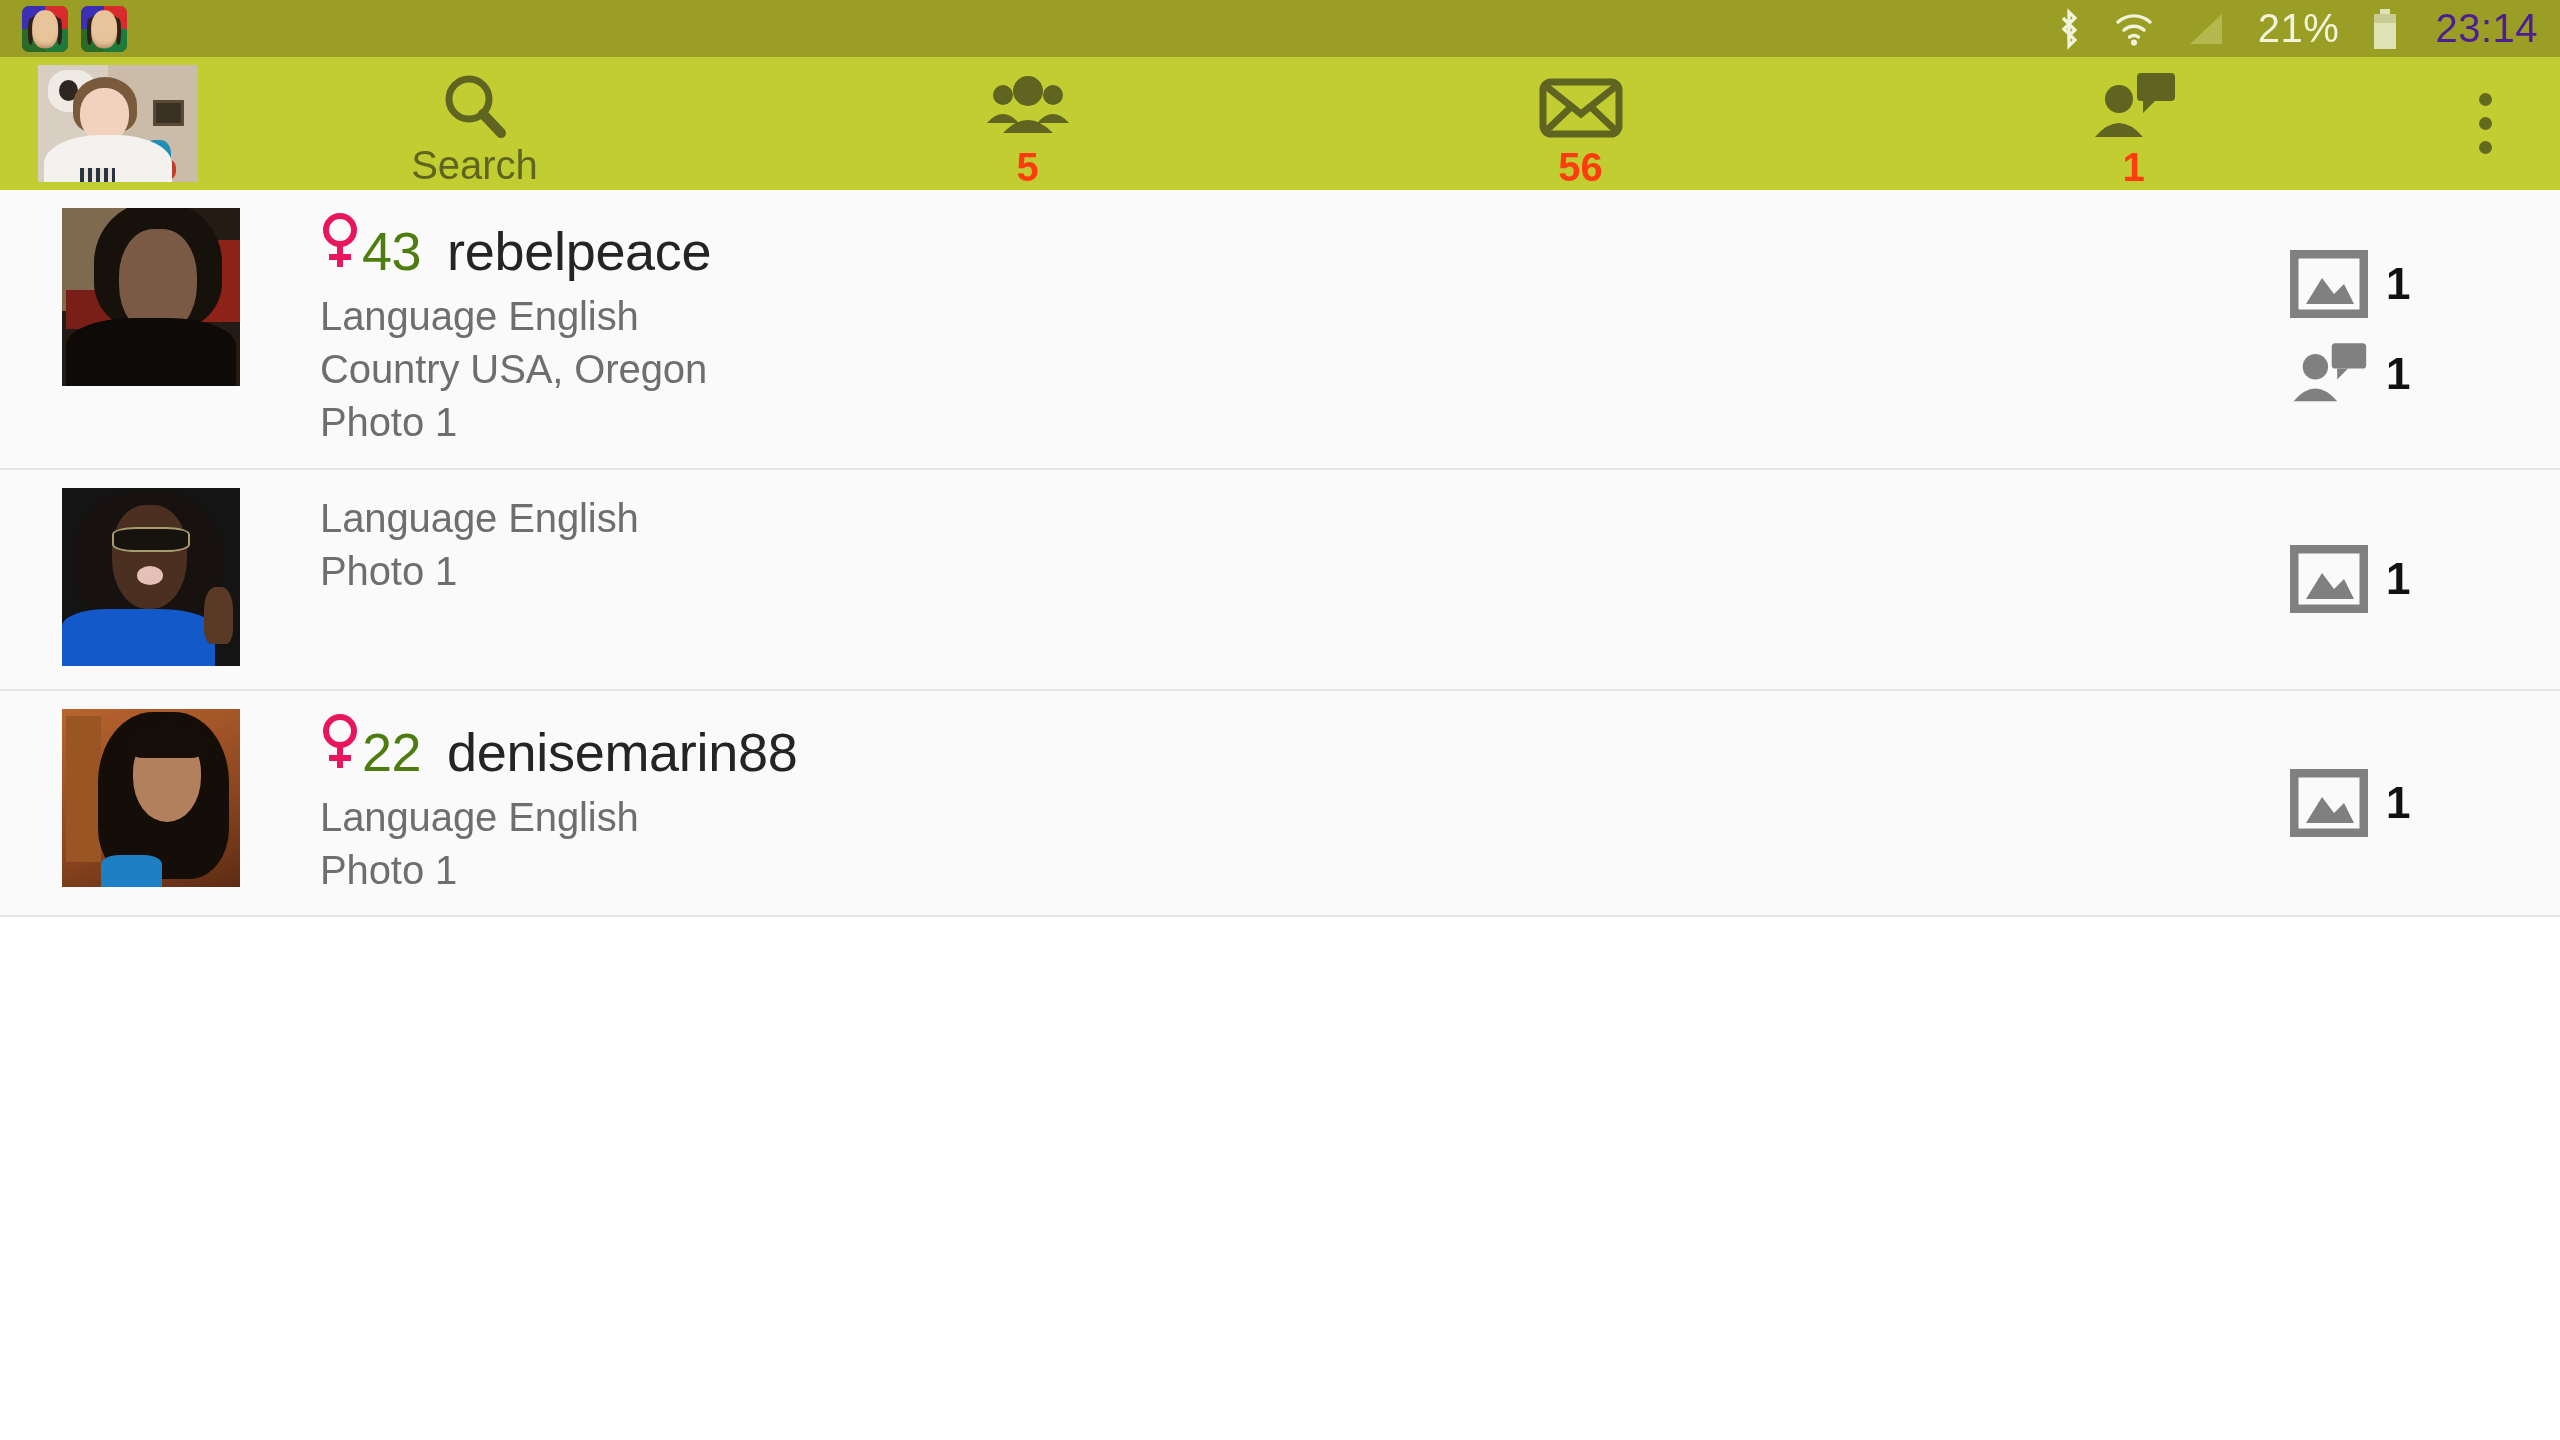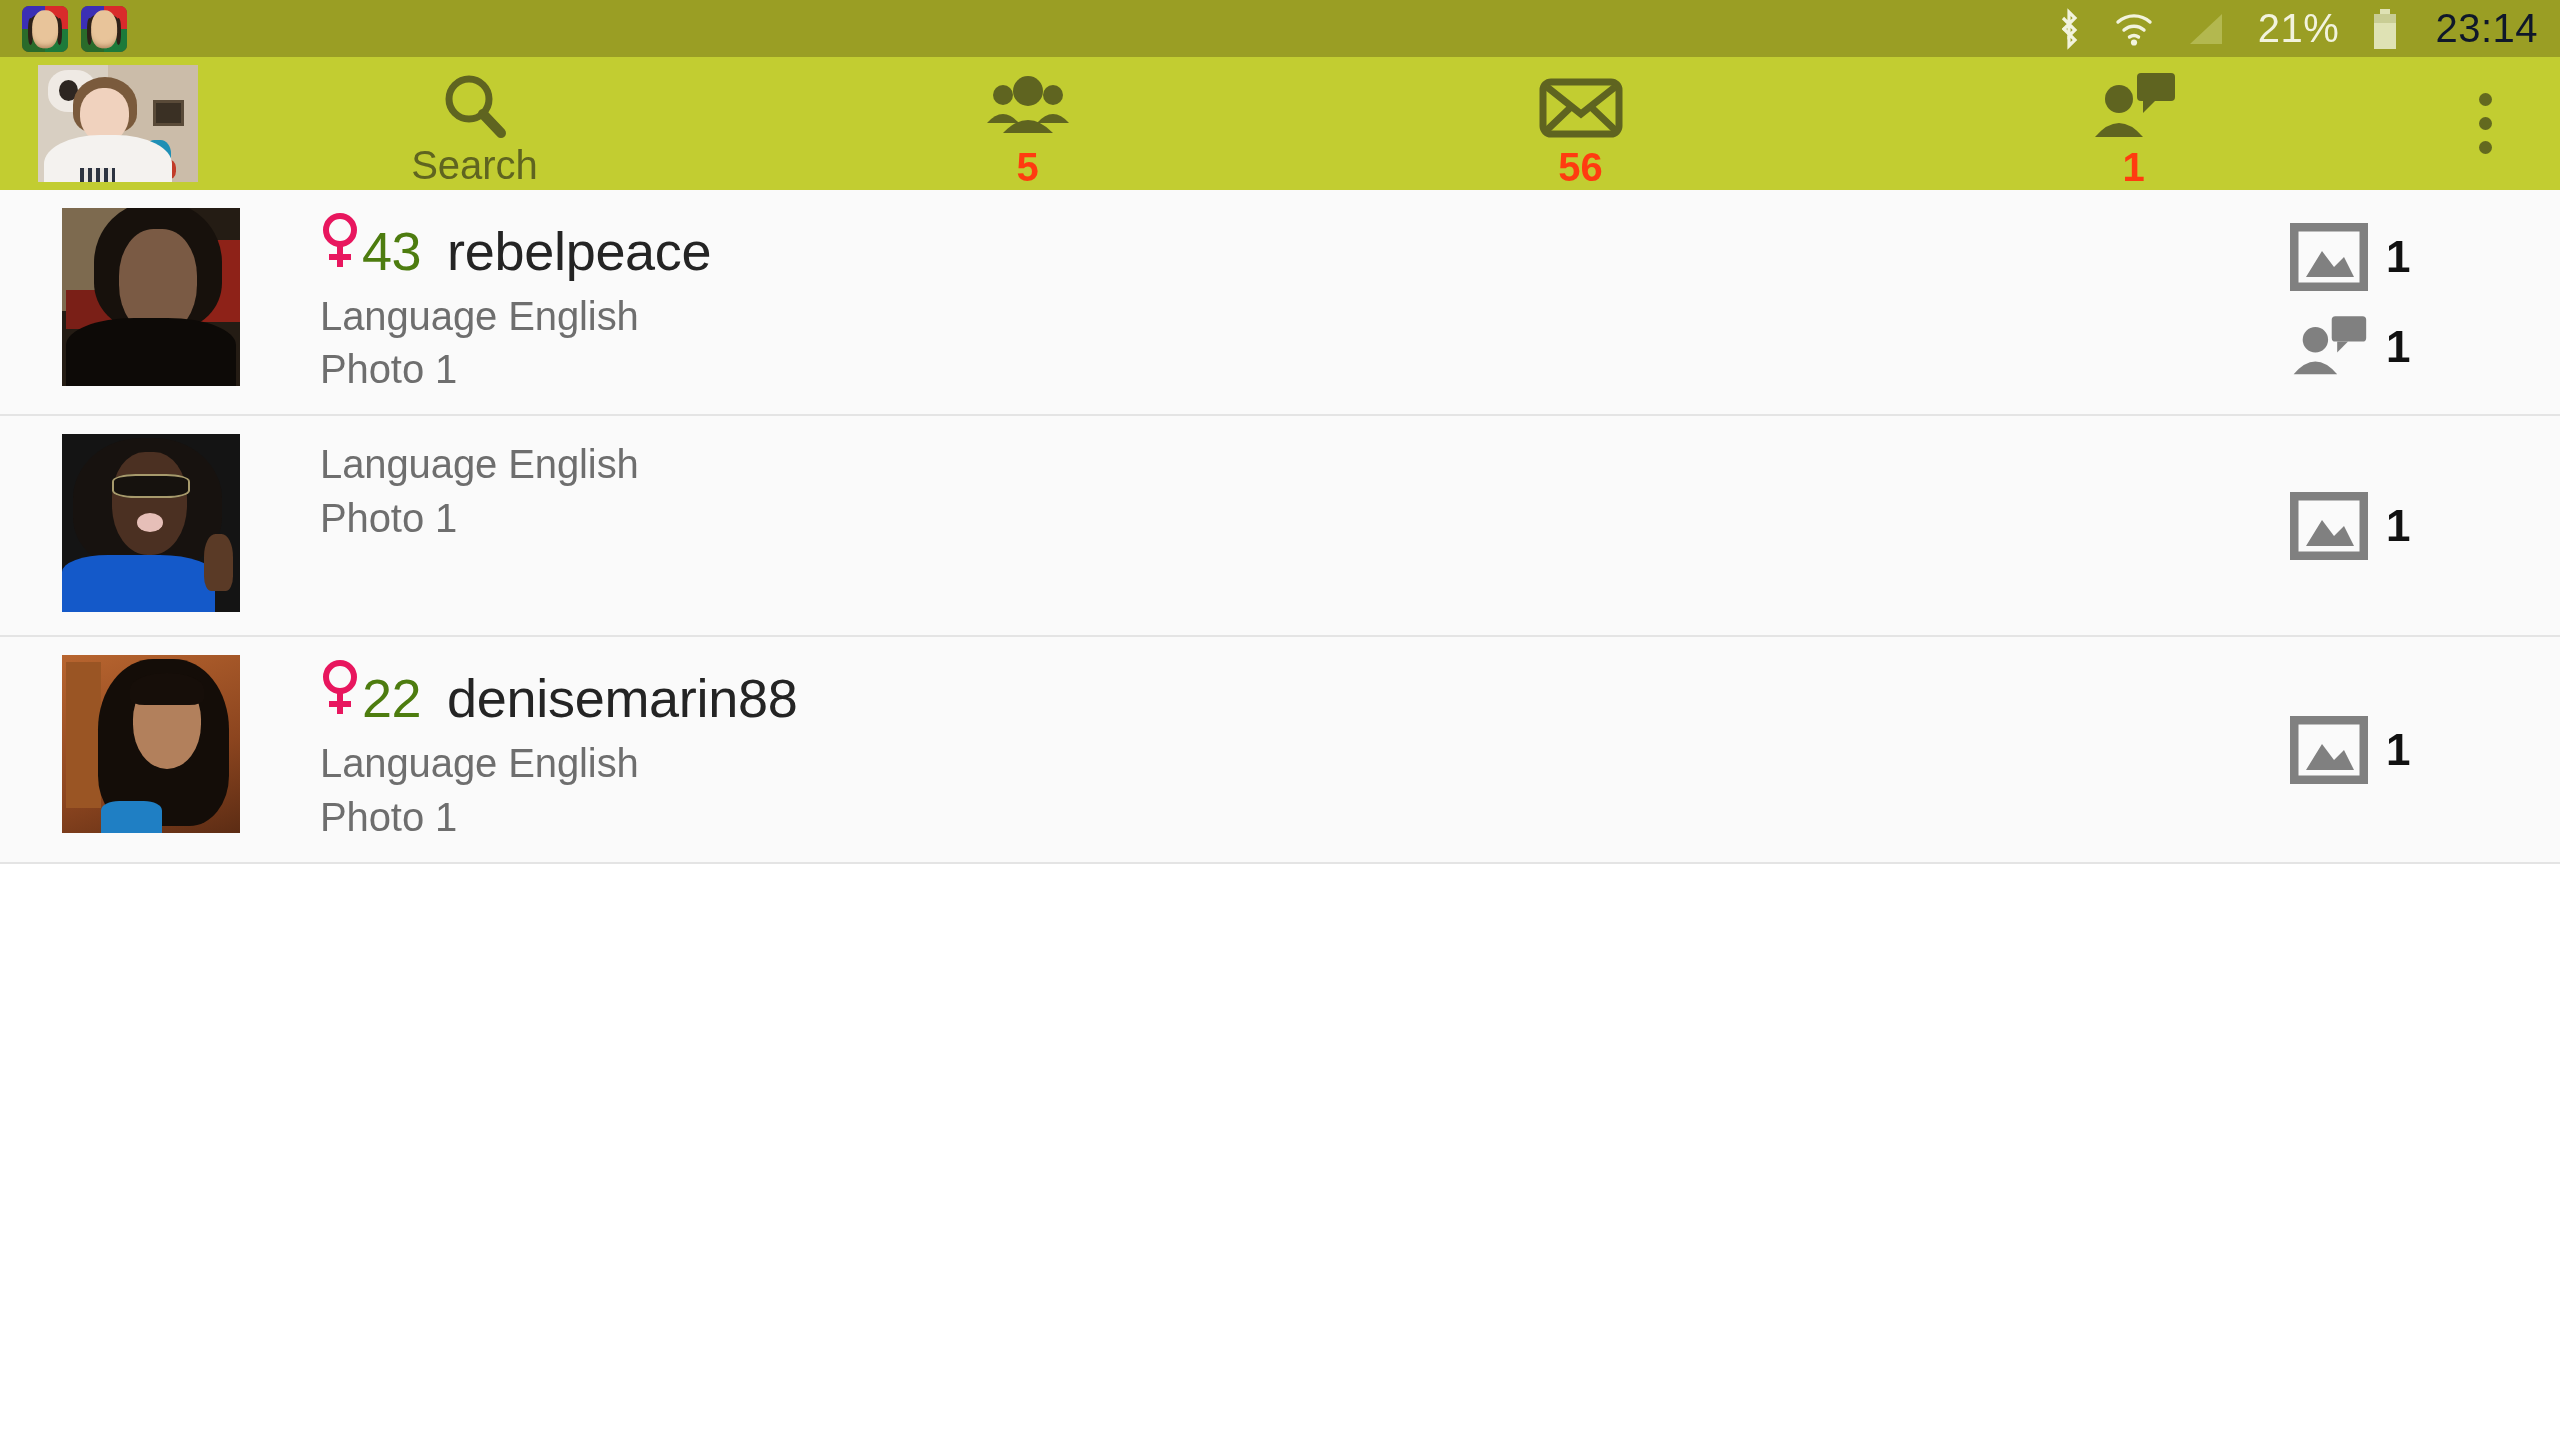--- a/index.html
+++ b/index.html
@@ -62,21 +62,21 @@
   .status-right{
     margin-left:auto;
     display:flex; align-items:center;
     gap:32px;
     color:#f2f3dd;
   }
   .status-right .pct{
     font-size:40px; letter-spacing:.5px; font-weight:400; color:#f2f3dd;
   }
   .status-right .clock{
-    font-size:40px; letter-spacing:.5px; font-weight:400; color:#0f172a;
+    font-size:40px; letter-spacing:.5px; font-weight:400; color:#4c1d95;
     margin-left:4px;
   }
   .sicon{ display:block; }
 
   
   .appbar{
     height:133px;
     background:#c2cd31;
     display:flex;
     align-items:stretch;
@@ -429,20 +429,21 @@
       <div class="nameline">
         <svg class="venus" width="40" height="58" viewBox="0 0 40 58">
           <circle cx="20" cy="18" r="14" fill="none" stroke="#e8165e" stroke-width="6"></circle>
           <line x1="20" y1="32" x2="20" y2="55" stroke="#e8165e" stroke-width="6"></line>
           <line x1="9" y1="45" x2="31" y2="45" stroke="#e8165e" stroke-width="6"></line>
         </svg>
         <span class="age">43</span>
         <span class="uname">rebelpeace</span>
       </div>
       <div class="meta">Language English</div>
+      <div class="meta">Country USA, Oregon</div>
       <div class="meta">Photo 1</div>
     </div>
     <div class="counters">
       <div class="counter">
         <svg width="78" height="68" viewBox="0 0 78 68">
           <rect x="4" y="4" width="70" height="60" fill="none" stroke="#808080" stroke-width="9"></rect>
           <path d="M16 54 L32 28 L44 44 L54 34 L64 54 z" fill="#808080"></path>
         </svg>
         <span class="num">1</span>
       </div>

